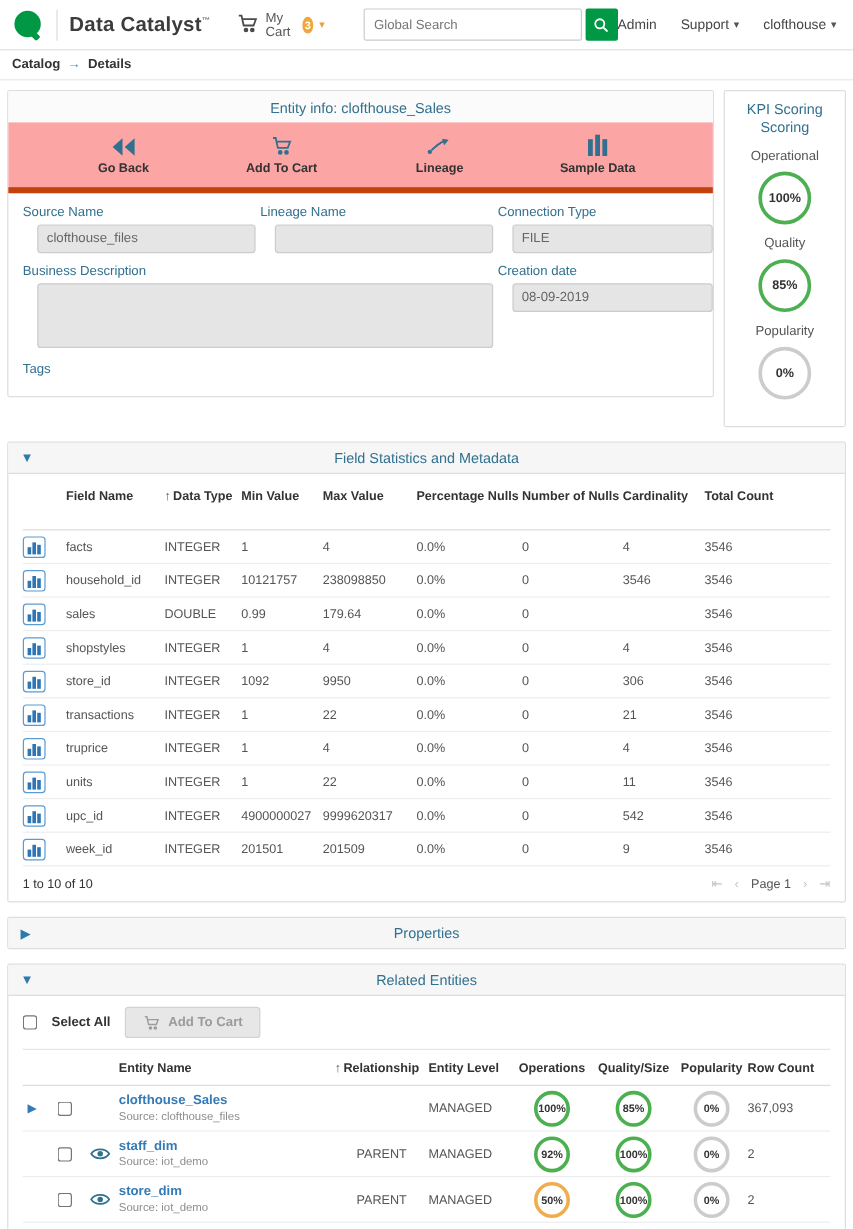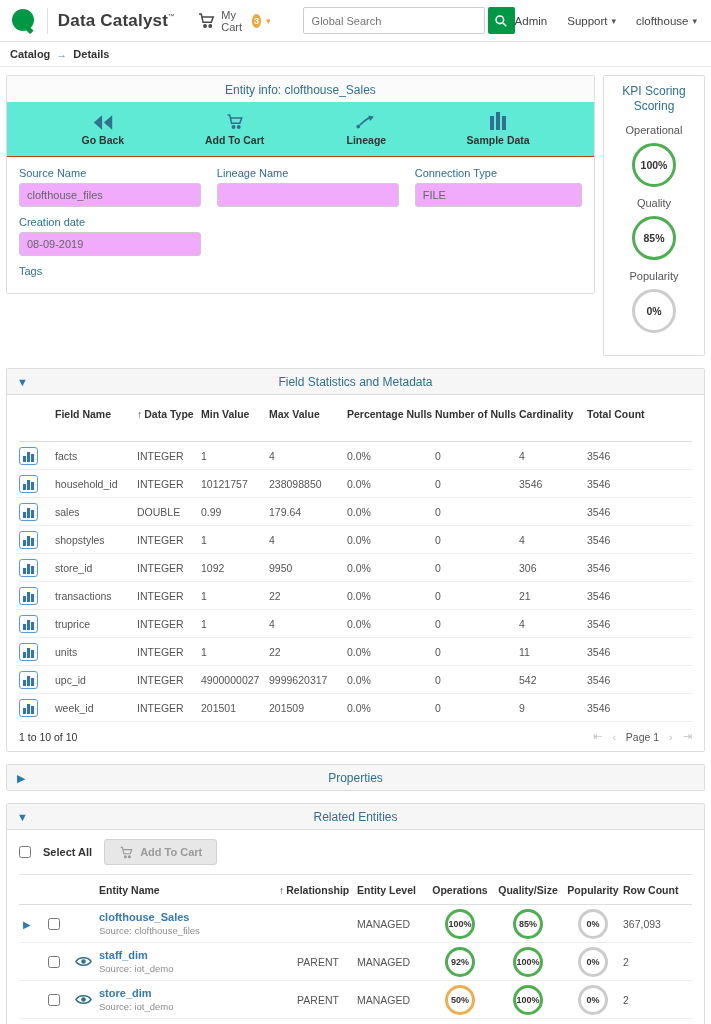--- a/index.html
+++ b/index.html
@@ -25,27 +25,27 @@
   .nav-link { font-size:11.5px; color:#444; display:flex; align-items:center; gap:4px; cursor:pointer; white-space:nowrap; }
   .nav-caret { font-size:9px; color:#555; }
   
   .breadcrumb { display:flex; align-items:center; gap:6px; padding:6px 10px; border-bottom:1px solid #e8e8e8; font-weight:bold; font-size:11px; color:#333; }
   .bc-arrow { color:#5a8fae; font-weight:normal; }
   
   .top-row { display:flex; gap:8px; margin:8px 6px 0; align-items:flex-start; }
   .panel { border:1px solid #ddd; border-radius:2px; background:#fff; }
   .entity-panel { flex:1; }
   .panel-title { text-align:center; color:#31708f; font-size:12px; padding:7px 0 5px; background:#fbfbfb; }
-  .toolbar { display:flex; justify-content:space-around; padding:8px 30px 10px; background:#5eead4; border-bottom:1px solid #c2410c; }
+  .toolbar { display:flex; justify-content:space-around; padding:8px 30px 10px; background:#fca5a5; border-bottom:5px solid #c2410c; }
   .action { display:flex; flex-direction:column; align-items:center; gap:4px; cursor:pointer; min-width:70px; }
   .action .ic { color:#31708f; height:20px; display:flex; align-items:flex-end; }
   .action .lbl { font-size:10.5px; font-weight:bold; color:#333; }
   .form { display:grid; grid-template-columns:1fr 1fr .92fr; column-gap:16px; row-gap:9px; padding:10px 12px 12px; }
   .fg label { display:block; color:#31708f; font-size:11px; margin-bottom:4px; }
-  .fg input, .fg textarea { width:100%; background:#f0abfc; border:1px solid #ccc; border-radius:3px; color:#666; font-size:11px; padding:4px 7px; font-family:inherit; }
+  .fg input, .fg textarea { width:100%; background:#e5e5e5; border:1px solid #ccc; border-radius:3px; color:#666; font-size:11px; padding:4px 7px; font-family:inherit;margin-left:12px; }
   .fg input { height:24px; }
   .fg textarea { height:54px; resize:none; }
   .desc-cell { grid-column:1 / span 2; }
   .right-stack { display:flex; flex-direction:column; gap:9px; }
   .tags-cell { grid-column:1 / span 2; }
   
   .kpi-panel { width:102px; flex:none; padding:8px 6px 12px; text-align:center; }
   .kpi-title { color:#31708f; font-size:12px; line-height:1.25; margin-bottom:10px; }
   .kpi-item { margin-bottom:10px; }
   .kpi-label { color:#555; font-size:11px; margin-bottom:7px; }
@@ -194,20 +194,24 @@
       </div>
       <div class="fg">
         <label>Lineage Name</label>
         <input type="text" value="" style="">
       </div>
       <div class="fg">
         <label>Connection Type</label>
         <input type="text" value="FILE" style="">
       </div>
 
+      <div class="fg desc-cell">
+        <label>Business Description</label>
+        <textarea style=""></textarea>
+      </div>
       <div class="right-stack">
         <div class="fg">
           <label>Creation date</label>
           <input type="text" value="08-09-2019" style="">
         </div>
       </div>
 
       <div class="fg tags-cell">
         <label>Tags</label>
       </div>

